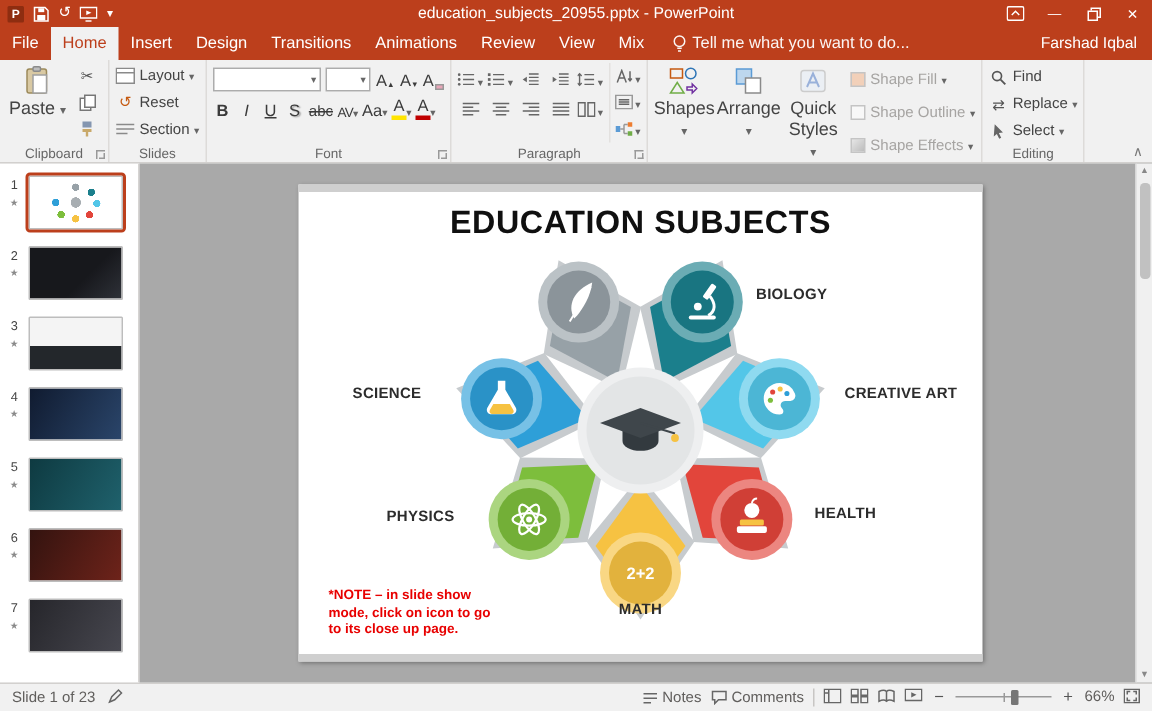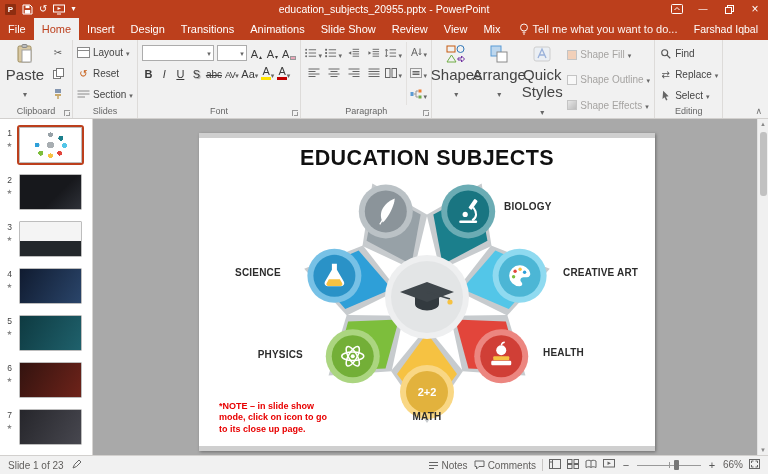--- a/index.html
+++ b/index.html
@@ -30,21 +30,21 @@
   
   .ribbon { flex:0 0 64px; background:#F1F1F1; border-bottom:1px solid #D2D0CE; display:flex; position:relative; color:#444; }
   .rgroup { display:flex; flex-direction:column; border-right:1px solid #DDDBD9; }
   .rgbody { flex:1; display:flex; align-items:stretch; padding:2px 4px 0 4px; gap:2px; }
   .rgbody.col { flex-direction:column; justify-content:flex-start; gap:3px; padding-top:4px; }
   .rglabel { height:13px; display:flex; align-items:center; justify-content:center; font-size:9px; color:#666; position:relative; padding:0 8px; }
   .launcher { position:absolute; right:2px; bottom:2px; width:6px; height:6px; border-left:1px solid #999; border-top:1px solid #999; }
   .launcher::after { content:""; position:absolute; right:0; bottom:0; width:3px; height:3px; border-right:1.5px solid #999; border-bottom:1.5px solid #999; }
   .bigbtn { width:42px; display:flex; flex-direction:column; align-items:center; padding-top:2px; gap:2px; }
   .bicon { width:20px; height:20px; flex:0 0 20px; }
-  .blabel { font-size:15px; line-height:1.15; text-align:center; color:#444; }
+  .blabel { font-size:12px; line-height:1.15; text-align:center; color:#444; }
   .minicol { display:flex; flex-direction:column; justify-content:space-around; width:20px; align-items:center; }
   .sbtn { width:16px; height:14px; display:flex; align-items:center; justify-content:center; font-size:10px; color:#555; }
   .tbtn { display:flex; align-items:center; gap:3px; font-size:10px; color:#444; height:15px; white-space:nowrap; }
   .mi14 { width:13px; height:11px; flex:0 0 13px; }
   .dbl { position:relative; width:10px; height:11px; }
   .dbl::before { content:""; position:absolute; left:0; top:2px; width:6px; height:7px; border:1px solid #777; background:#fff; }
   .dbl::after { content:""; position:absolute; left:3px; top:0; width:6px; height:7px; border:1px solid #777; background:#fff; }
   .frow { display:flex; align-items:center; gap:3px; height:17px; }
   .combo { display:flex; align-items:center; justify-content:space-between; background:#fff; border:1px solid #ACACAC; height:16px; width:72px; padding:0 2px; font-size:10px; }
   .combo.szs { width:30px; }
@@ -179,21 +179,20 @@
   </div>
 
   <div class="tabbar">
     <div class="tabs" id="tabs">
         <div class="tab">File</div>
         <div class="tab active">Home</div>
         <div class="tab">Insert</div>
         <div class="tab">Design</div>
         <div class="tab">Transitions</div>
         <div class="tab">Animations</div>
-        <div class="tab">Slide Show</div>
         <div class="tab">Review</div>
         <div class="tab">View</div>
         <div class="tab">Mix</div>
       </div>
     <div class="tellme">
       <svg width="10" height="12" viewBox="0 0 10 12">
           <circle cx="5" cy="4.5" r="3.5" fill="none" stroke="#fff"></circle>
           <path d="M3.5,9.2 h3 M4,11 h2" stroke="#fff"></path>
         </svg>
       <span>Tell me what you want to do...</span>

